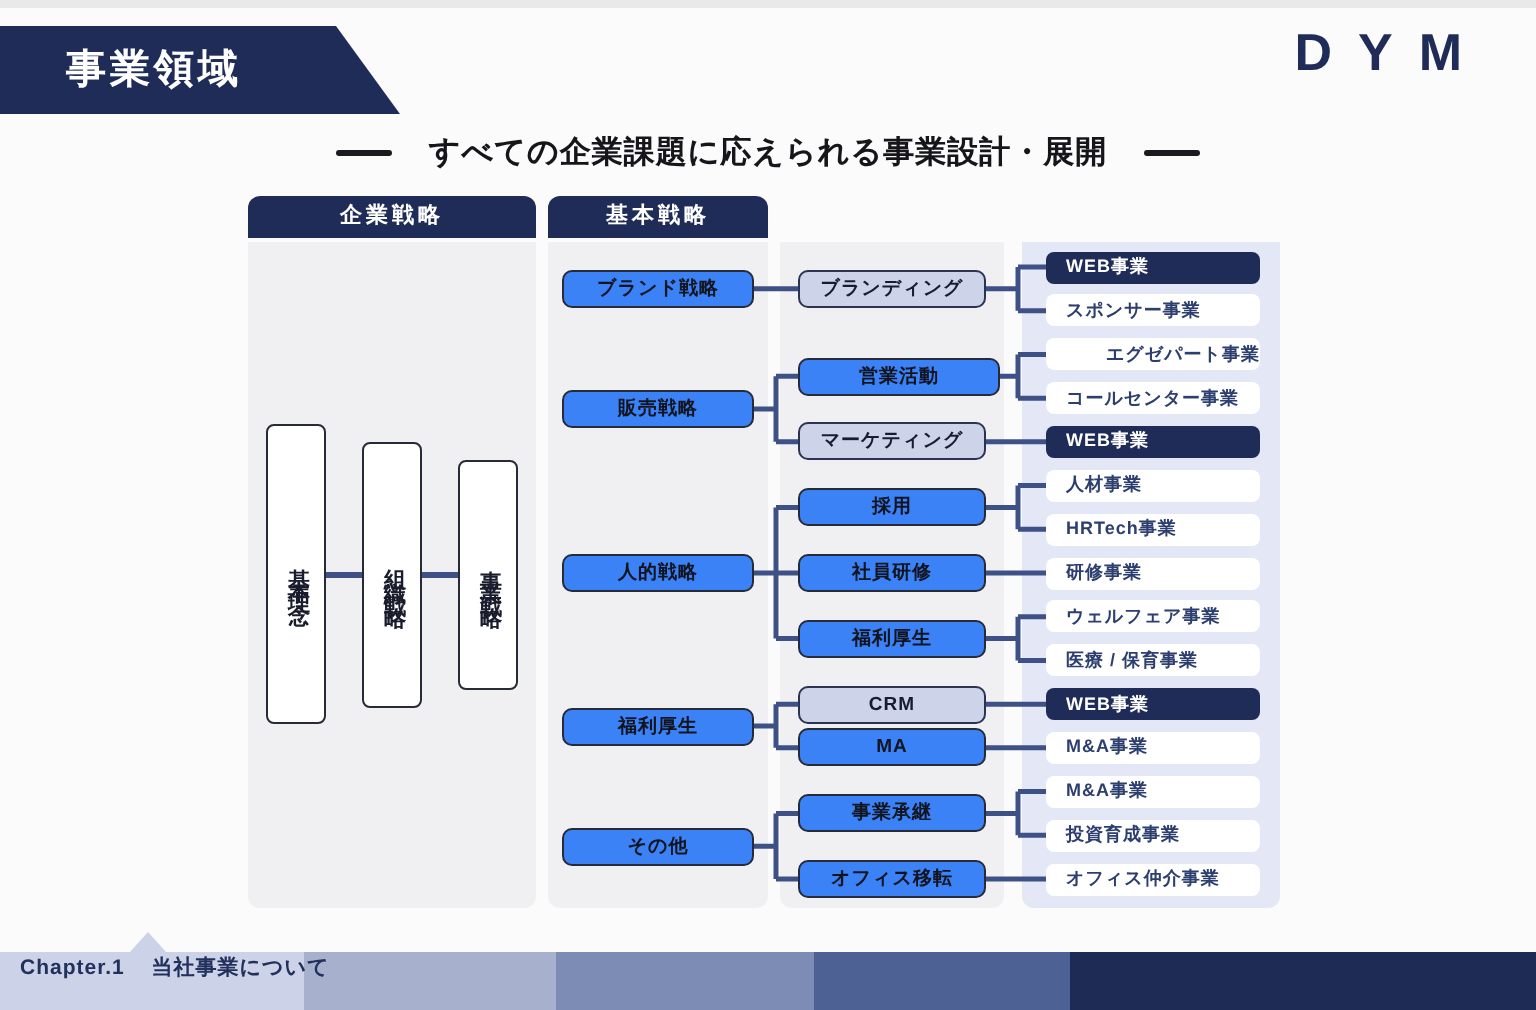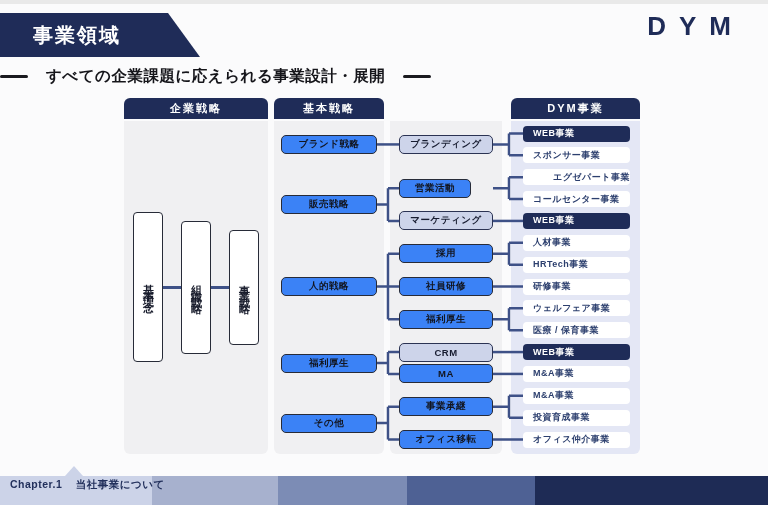--- a/index.html
+++ b/index.html
@@ -18,21 +18,21 @@
     text-align:center; padding-right:46px; letter-spacing:2px;
   }
   .logo{
     position:absolute; top:7px; right:24px;
     color:var(--navy,#1f2c58); font-weight:bold; font-size:26px;
     letter-spacing:13px;
   }
   
   .subtitle{
     position:absolute; left:0; top:62px; width:100%;
-    display:flex; align-items:center; gap:18px;
+    display:flex; justify-content:center; align-items:center; gap:18px;
   }
   .subtitle .txt{ font-size:15.5px; font-weight:bold; color:#15151a; letter-spacing:0.5px; }
   .subtitle .dash{ width:28px; height:3px; background:#1a1a1f; border-radius:2px; }
   
   .col-head{
     position:absolute; top:94px; height:21px;
     background:var(--navy,#1f2c58); color:#fff;
     font-size:11px; font-weight:bold; letter-spacing:2px;
     text-align:center; line-height:21px;
     border-radius:6px 6px 0 0; z-index:2;
@@ -102,21 +102,20 @@
     <span class="dash"></span>
   </div>
 
   <div class="col-body cb-grey ch1"></div>
   <div class="col-body cb-grey ch2"></div>
   <div class="col-body cb-grey ch3"></div>
   <div class="col-body cb-lav ch4"></div>
 
   <div class="col-head ch1">企業戦略</div>
   <div class="col-head ch2">基本戦略</div>
-  <div class="col-head ch4">DYM事業</div>
 
   <svg id="wires" width="768" height="505">
       <path d="M163 283.5 H181 M211 283.5 H229" stroke="#3e5187" stroke-width="3" fill="none"></path>
       <path d="M377 140.42857142857144 H399" stroke="#3e5187" stroke-width="2.5" fill="none"></path>
       <path d="M377 200.53571428571428 H388 M388 184.14285714285714 V216.92857142857144 M388 184.14285714285714 H399 M388 216.92857142857144 H399" stroke="#3e5187" stroke-width="2.5" fill="none"></path>
       <path d="M377 282.5 H388 M388 249.7142857142857 V315.28571428571433 M388 249.7142857142857 H399 M388 282.5 H399 M388 315.28571428571433 H399" stroke="#3e5187" stroke-width="2.5" fill="none"></path>
       <path d="M377 359 H388 M388 348.07142857142856 V369.92857142857144 M388 348.07142857142856 H399 M388 369.92857142857144 H399" stroke="#3e5187" stroke-width="2.5" fill="none"></path>
       <path d="M377 419.1071428571429 H388 M388 402.7142857142857 V435.5 M388 402.7142857142857 H399 M388 435.5 H399" stroke="#3e5187" stroke-width="2.5" fill="none"></path>
       <path d="M493 140.42857142857144 H509 M509 129.5 V151.35714285714286 M509 129.5 H523 M509 151.35714285714286 H523" stroke="#3e5187" stroke-width="2.5" fill="none"></path>
       <path d="M493 184.14285714285714 H509 M509 173.21428571428572 V195.07142857142856 M509 173.21428571428572 H523 M509 195.07142857142856 H523" stroke="#3e5187" stroke-width="2.5" fill="none"></path>
@@ -151,21 +150,21 @@
       </div>
       <div class="node s-box" style="left: 281px; top: 349.5px; width: 96px; height: 19px;">
         <span>福利厚生</span>
       </div>
       <div class="node s-box" style="left: 281px; top: 409.607px; width: 96px; height: 19px;">
         <span>その他</span>
       </div>
       <div class="node s-box highlight" style="left: 399px; top: 130.929px; width: 94px; height: 19px;">
         <span>ブランディング</span>
       </div>
-      <div class="node s-box" style="left: 399px; top: 174.643px; width: 72px; height: 19px;">
+      <div class="node s-box" style="left: 399px; top: 174.643px; width: 101px; height: 19px;">
         <span>営業活動</span>
       </div>
       <div class="node s-box highlight" style="left: 399px; top: 207.429px; width: 94px; height: 19px;">
         <span>マーケティング</span>
       </div>
       <div class="node s-box" style="left: 399px; top: 240.214px; width: 94px; height: 19px;">
         <span>採用</span>
       </div>
       <div class="node s-box" style="left: 399px; top: 273px; width: 94px; height: 19px;">
         <span>社員研修</span>

